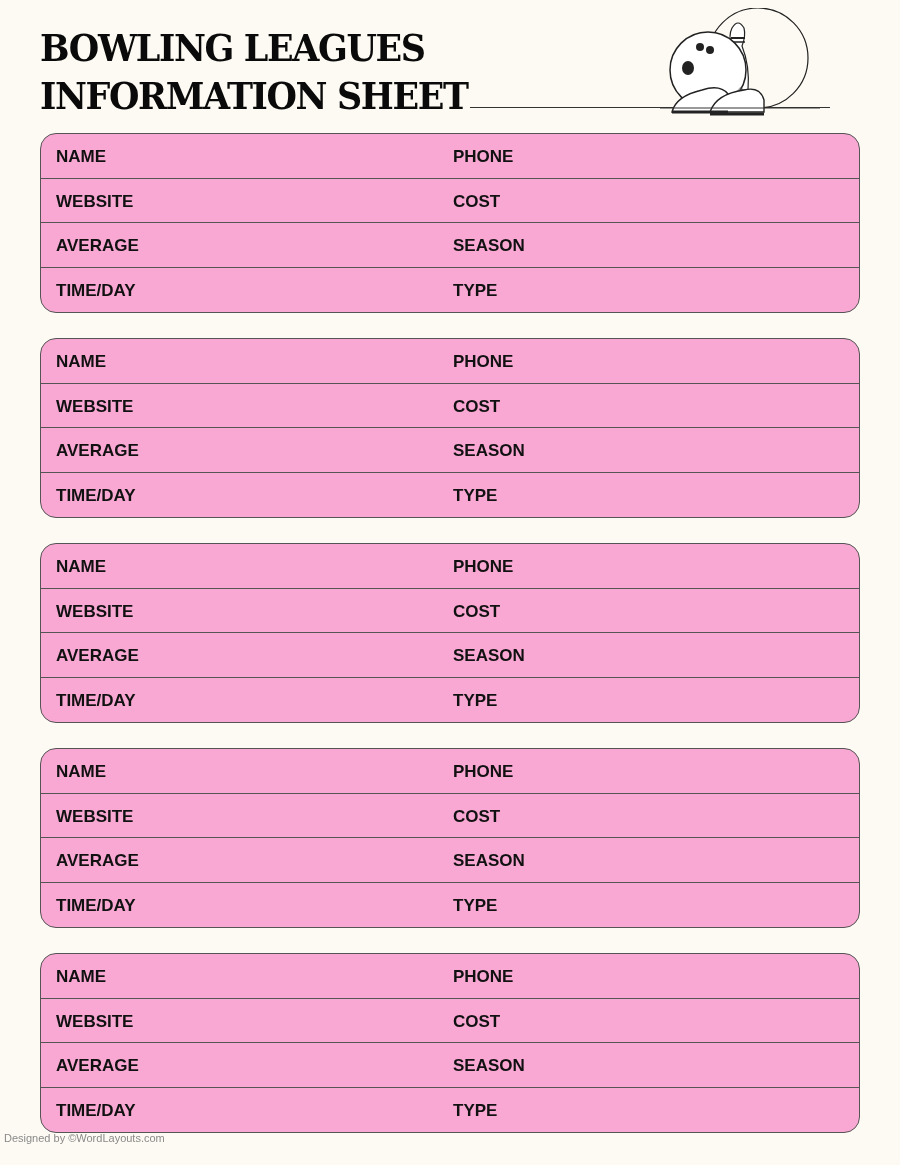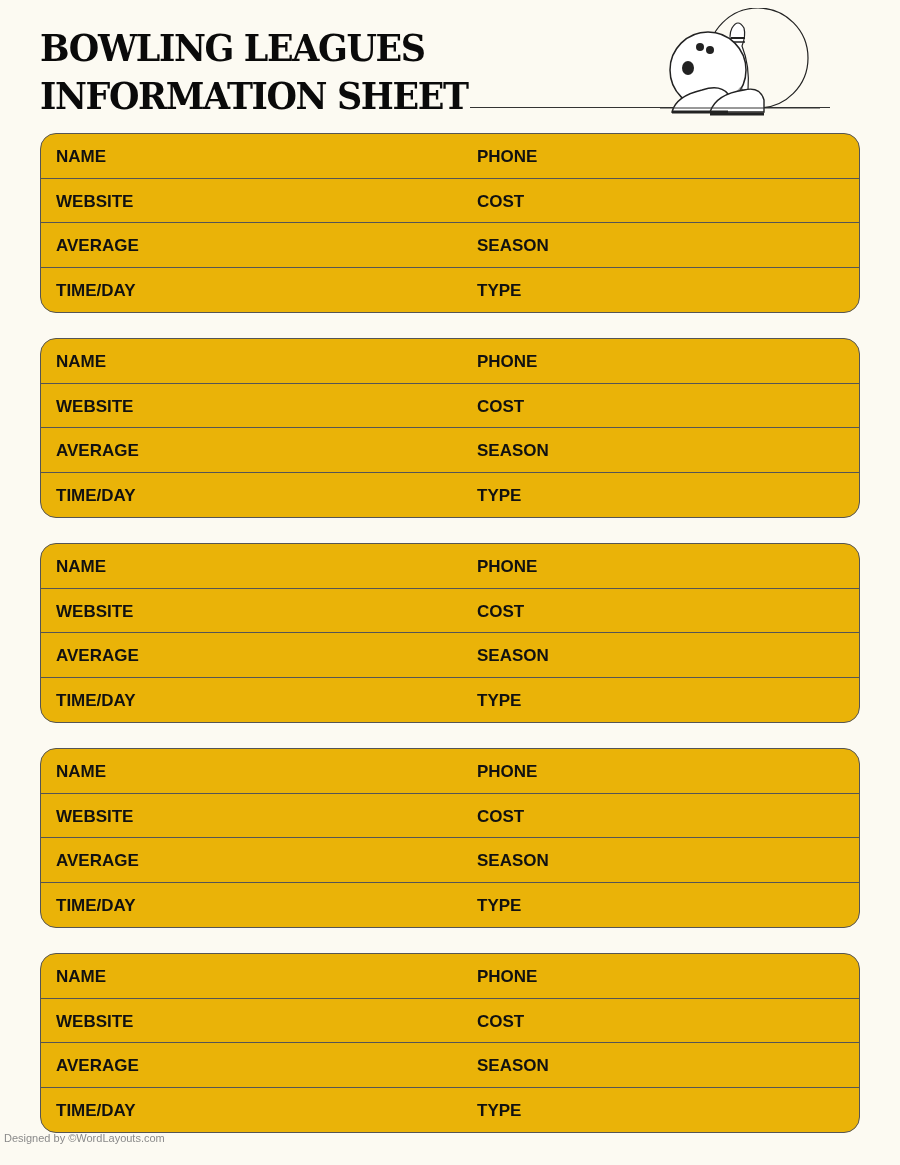--- a/index.html
+++ b/index.html
@@ -1,26 +1,26 @@
 <!DOCTYPE html>
 <html><head>
 <meta charset="utf-8">
 <style>
   html,body{margin:0;padding:0;}
   body{width:900px;height:1165px;background:#fcfaf2;position:relative;overflow:hidden;font-family:"Liberation Sans",sans-serif;color:#111;}
   .title{position:absolute;left:40px;top:24px;font-family:"DejaVu Serif",serif;font-weight:bold;font-size:38px;line-height:48px;letter-spacing:-1.5px;color:#0a0a0a;transform:scaleX(0.92);transform-origin:left top;}
   .title div{white-space:nowrap;}
   .rule{position:absolute;left:470px;top:107px;width:360px;height:1px;background:#333;}
   .art{position:absolute;left:660px;top:8px;width:160px;height:112px;}
-  .box{position:absolute;left:40px;width:818px;height:178px;border:1.3px solid #555;border-radius:16px;background:#eab308;overflow:hidden;}
+  .box{position:absolute;left:40px;width:818px;height:178px;border:1.3px solid #555;border-radius:16px;background:#f9a8d4;overflow:hidden;}
   .row{height:44.5px;border-bottom:1.3px solid #555;position:relative;box-sizing:border-box;}
   .row:last-child{border-bottom:none;text-decoration:underline;}
   .lbl{position:absolute;top:0;line-height:45px;font-size:17px;font-weight:bold;color:#111;}
   .l{left:15px;}
-  .r{left:436px;}
+  .r{left:412px;}
   .footer{position:absolute;left:4px;top:1132px;font-size:11px;color:#8a8a8a;}
 </style>
 </head>
 <body>
 
 <div class="title">
   <div>BOWLING LEAGUES</div>
   <div>INFORMATION SHEET</div>
 </div>
 <div class="rule"></div>

